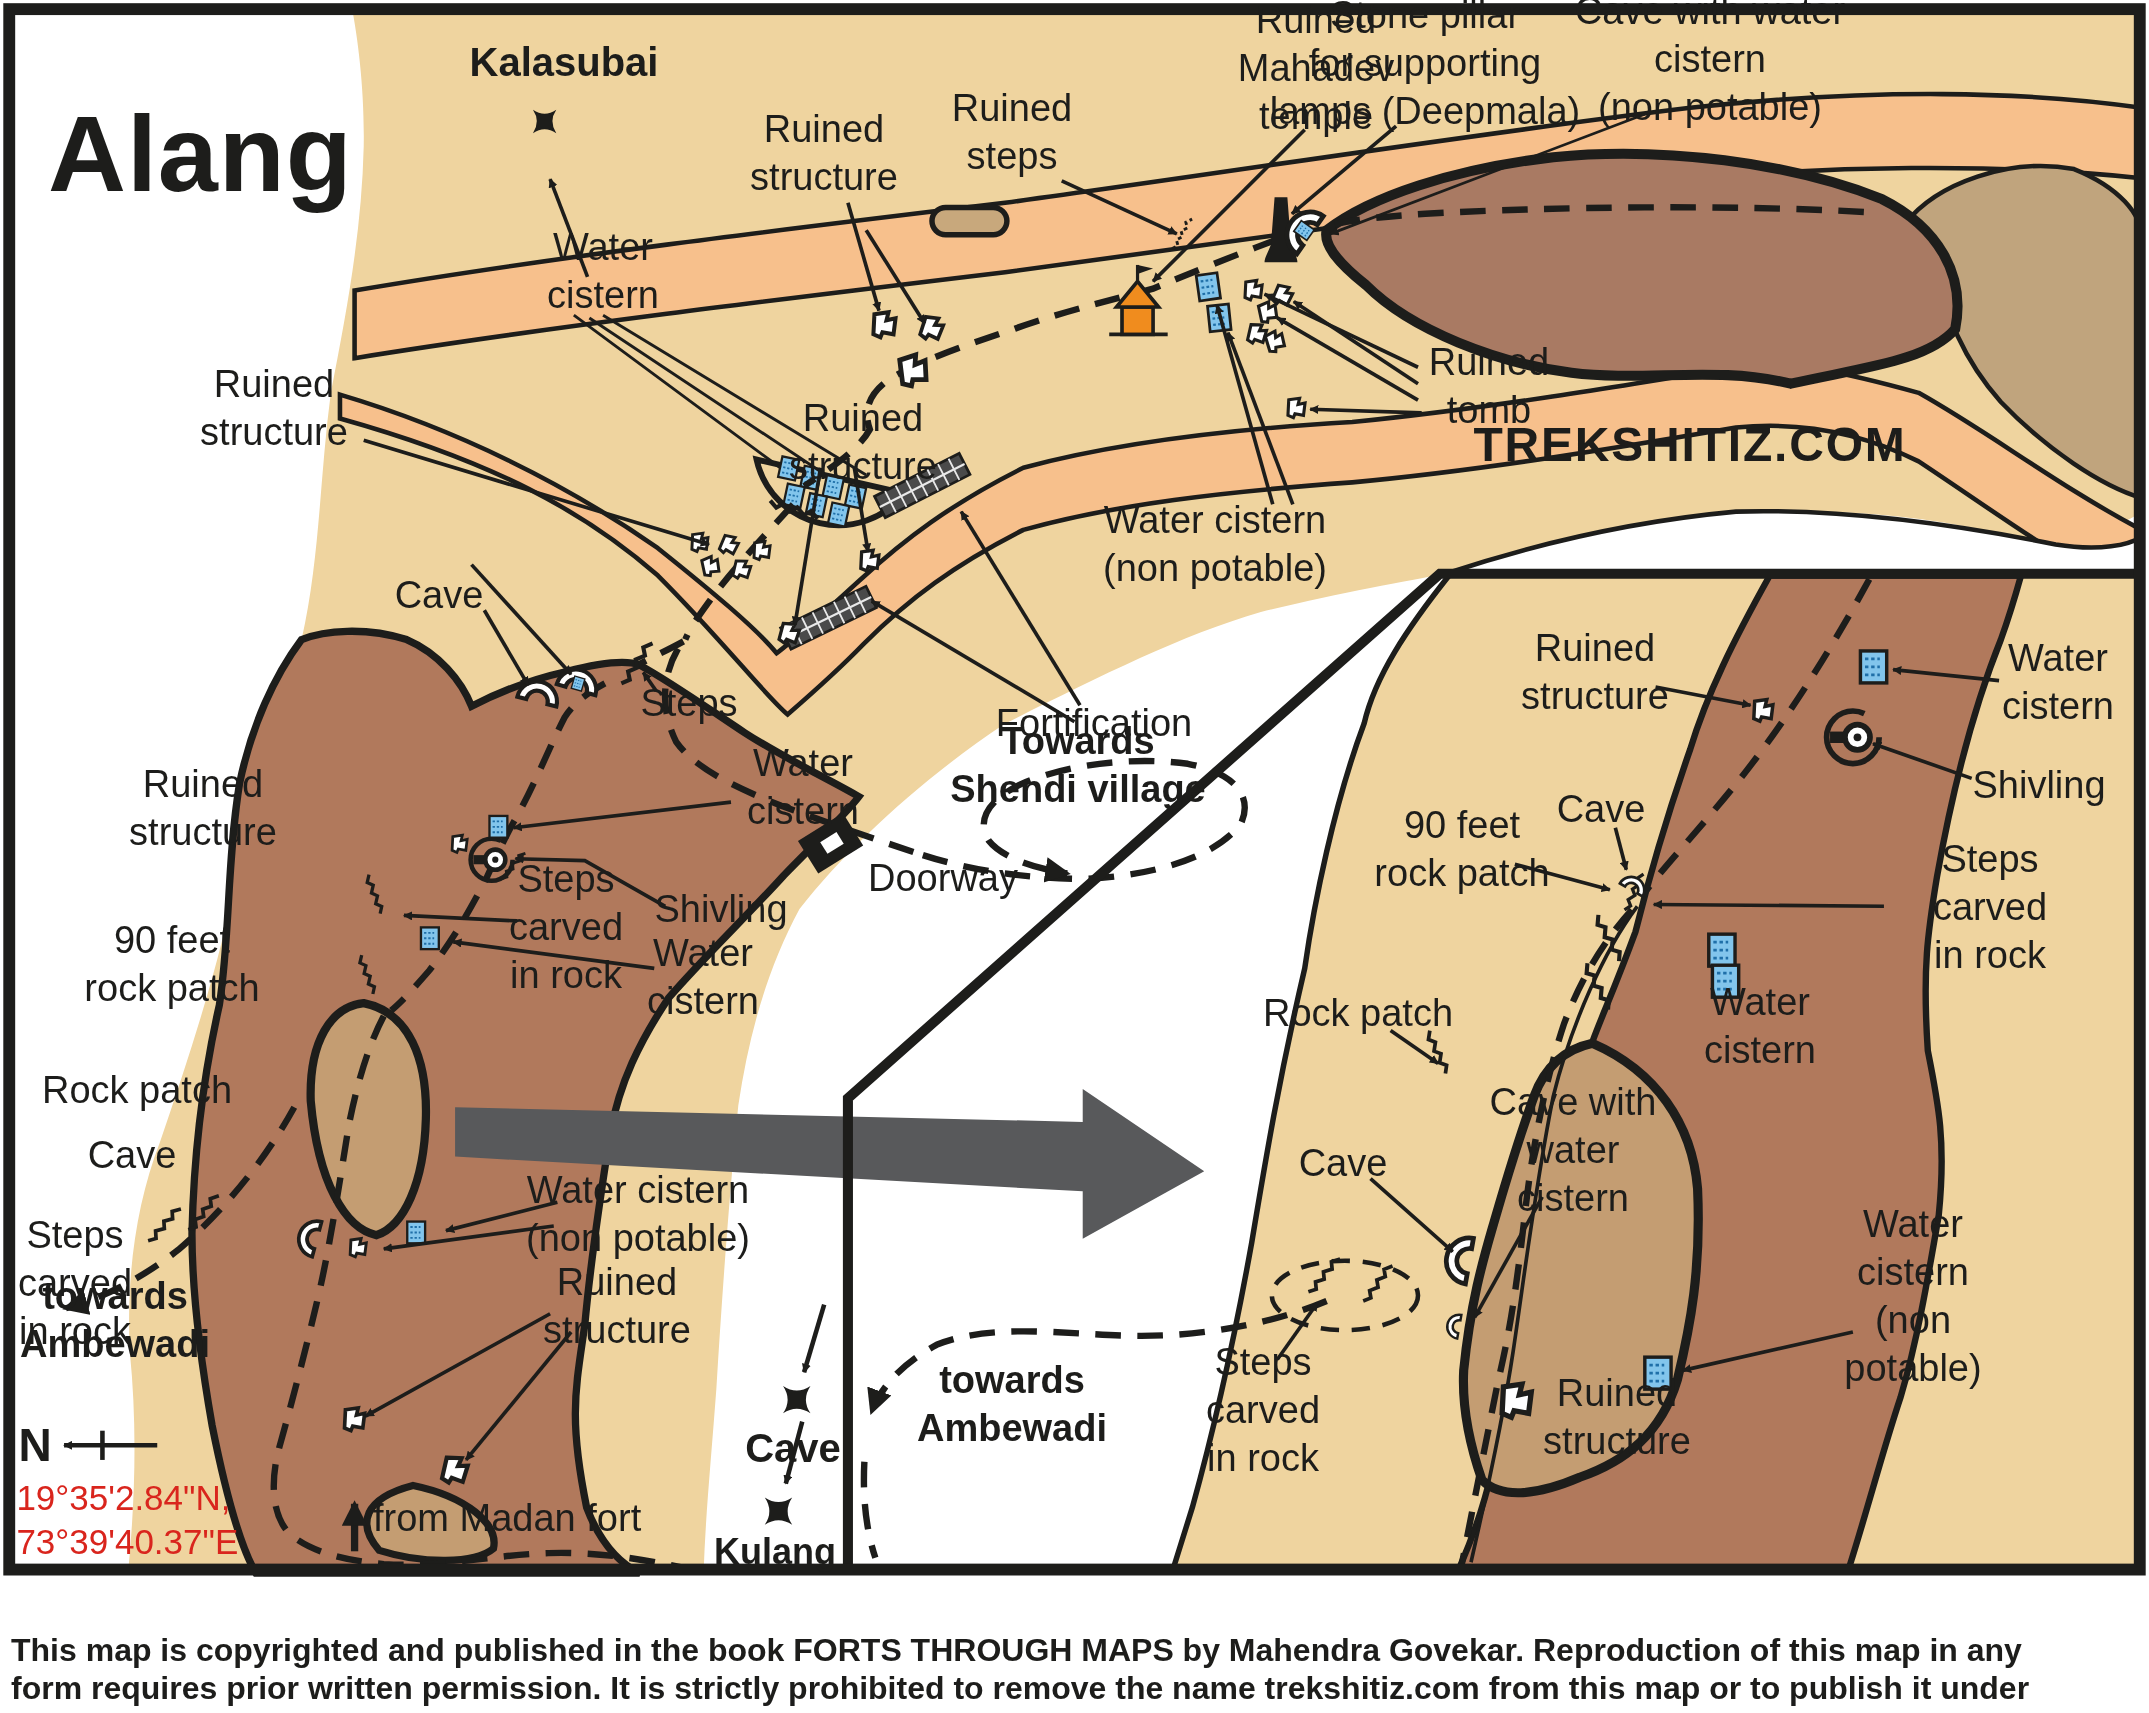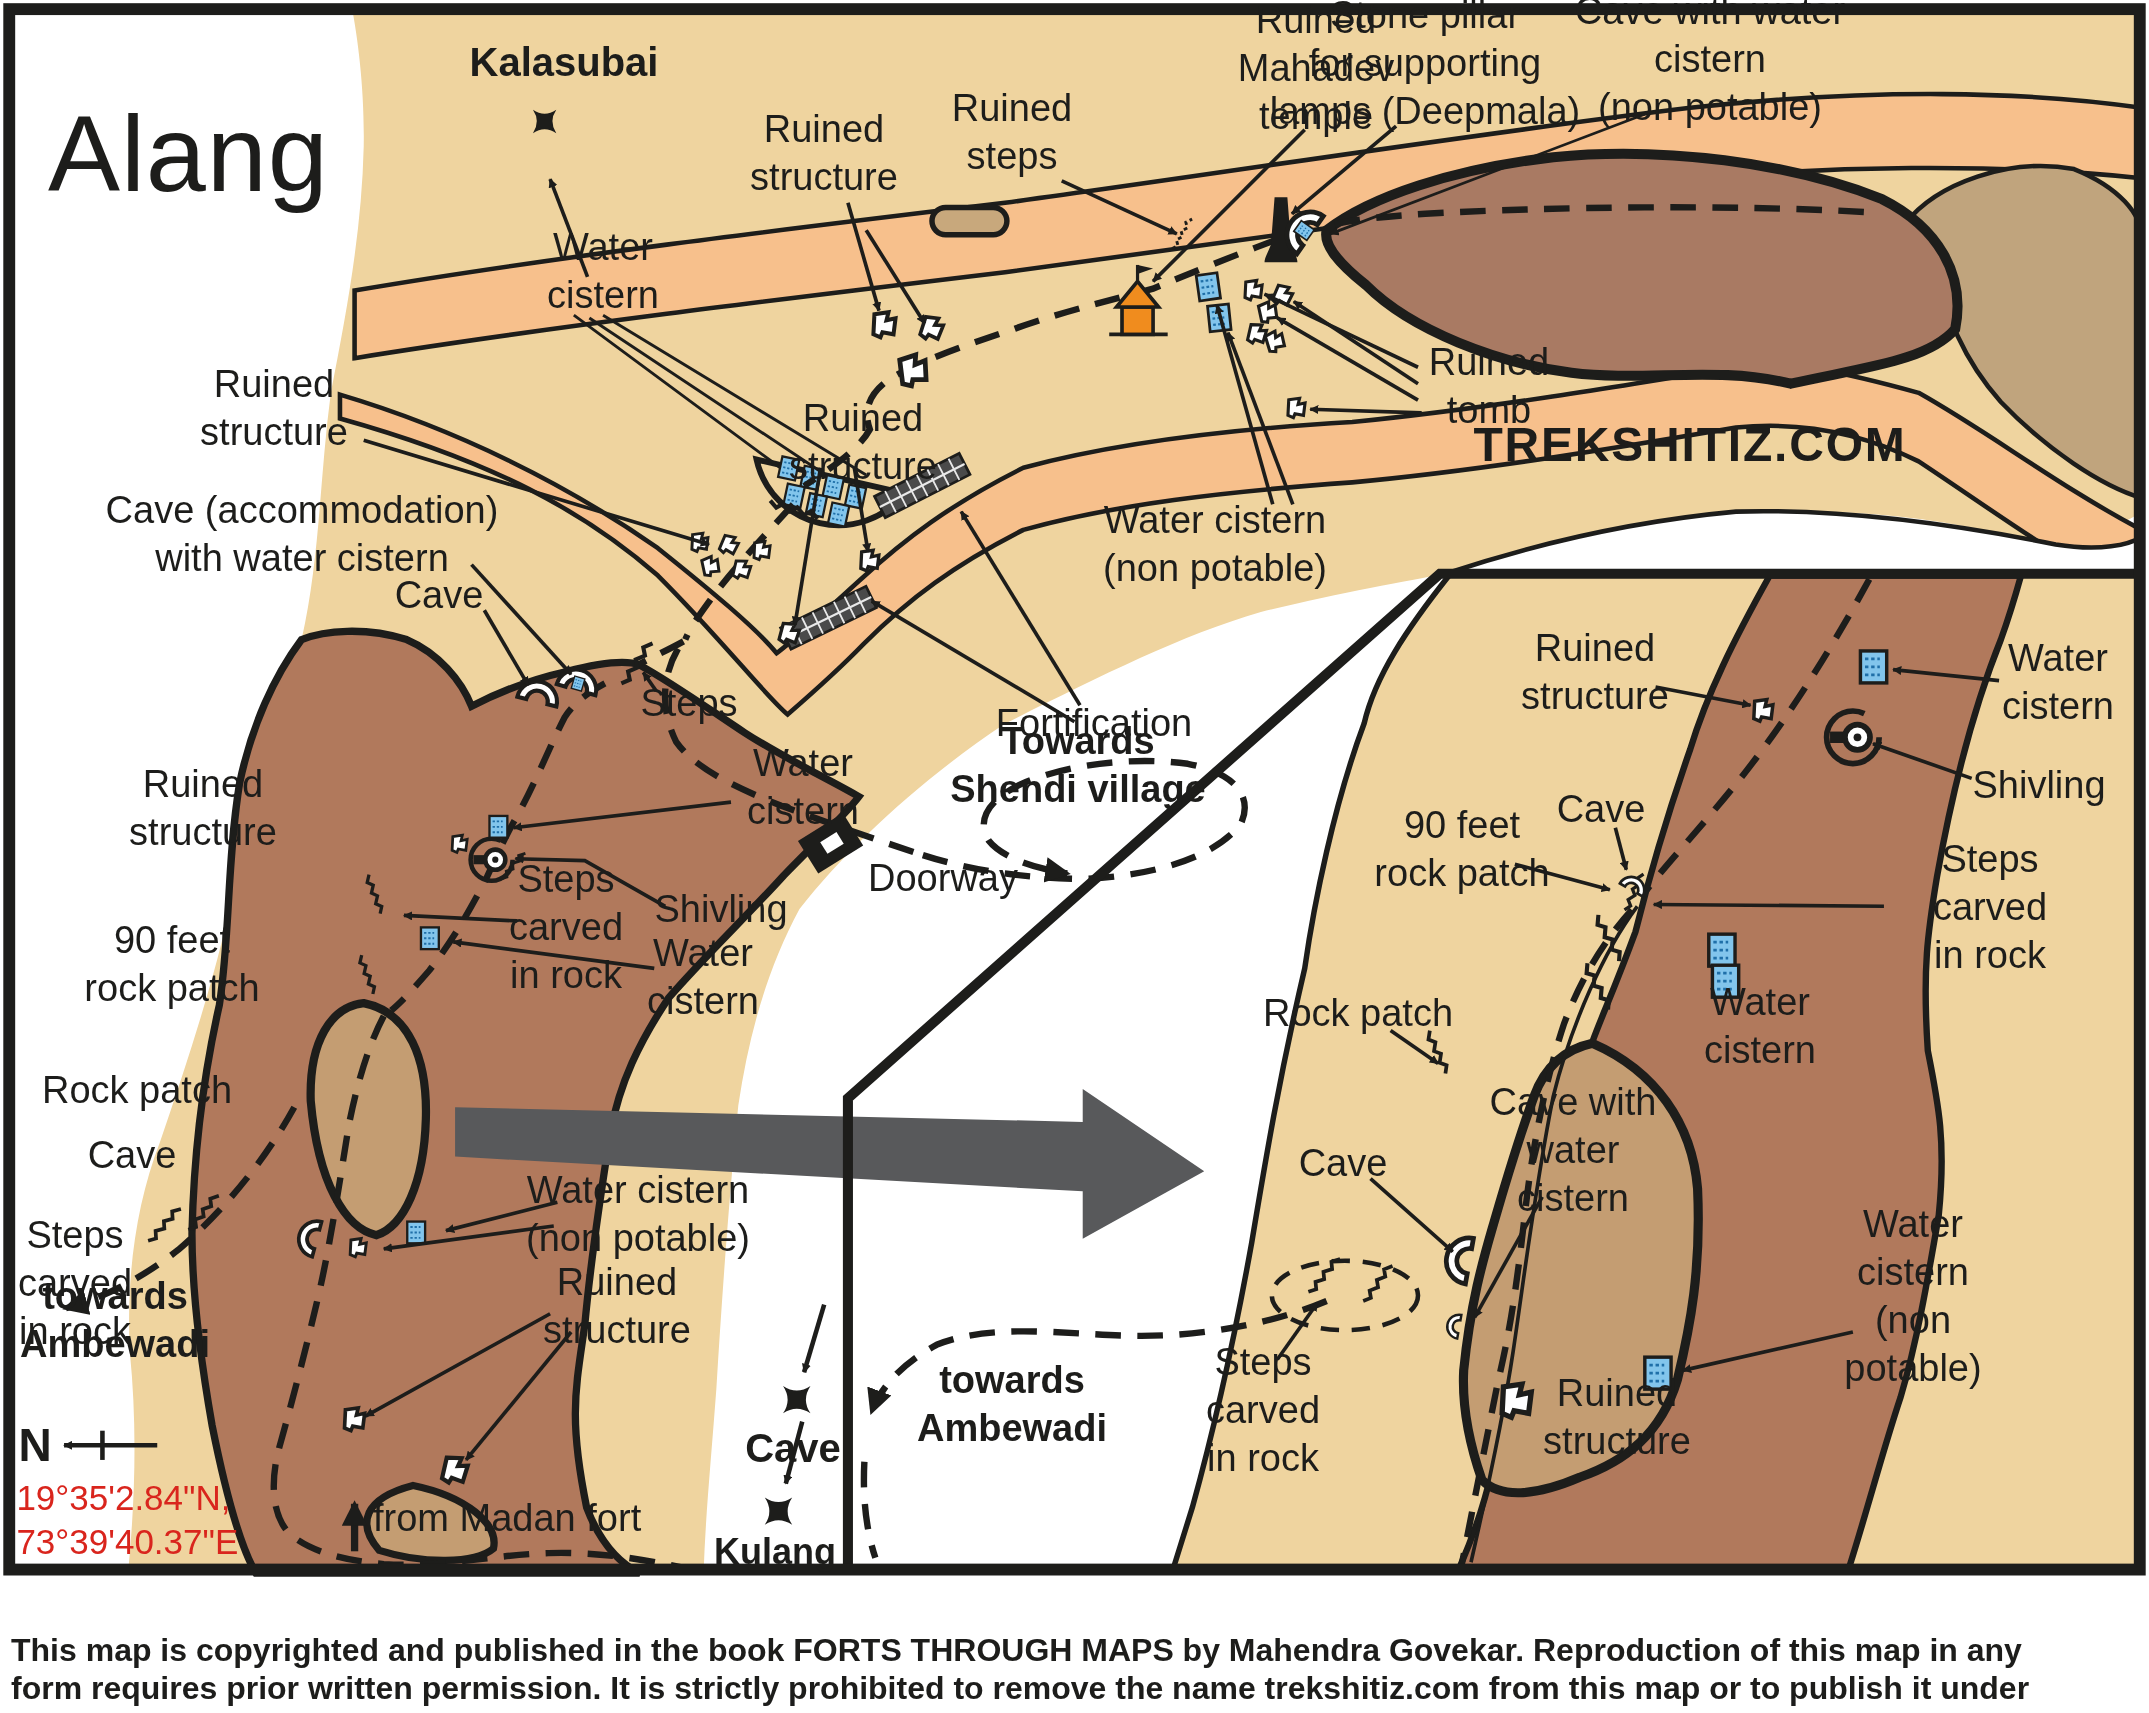--- a/index.html
+++ b/index.html
@@ -3,21 +3,21 @@
 <meta charset="utf-8">
 <style>
   html,body{margin:0;padding:0;background:#fff;}
   .stage{position:relative;width:2149px;height:1713px;background:#fff;overflow:hidden;
          font-family:"Liberation Sans", sans-serif;}
   .stage svg{position:absolute;left:0;top:0;}
   .lbl{position:absolute;transform:translate(-50%,-50%);white-space:pre-line;text-align:center;
        font-size:38px;line-height:1.26;color:#1d1d1b;z-index:5;}
   .bold{font-weight:bold;}
   .left{text-align:left;transform:translate(0,-50%);}
-  .title{font-size:108px;font-weight:normal;letter-spacing:0.9px;}
+  .title{font-size:108px;font-weight:bold;letter-spacing:0.9px;}
   .wm{font-size:48px;font-weight:bold;letter-spacing:1.8px;}
   .red{color:#d9251d;}
   .small{font-size:35px;}
   .copy{font-size:32px;font-weight:bold;line-height:1.18;margin-top:44px;}
 </style>
 </head>
 <body>
 
 <div class="stage">
 
@@ -324,22 +324,20 @@
 <div class="lbl" style="left:1425px;top:64px;">Stone pillar
 for supporting
 lamps (Deepmala)</div>
 <div class="lbl" style="left:1710px;top:60px;">Cave with water
 cistern
 (non potable)</div>
 <div class="lbl" style="left:603px;top:272px;">Water
 cistern</div>
 <div class="lbl" style="left:274px;top:409px;">Ruined
 structure</div>
-<div class="lbl" style="left:302px;top:535px;">Cave (accommodation)
-with water cistern</div>
 <div class="lbl" style="left:439px;top:596px;">Cave</div>
 <div class="lbl" style="left:863px;top:443px;">Ruined
 structure</div>
 <div class="lbl" style="left:689px;top:704px;">Steps</div>
 <div class="lbl" style="left:1489px;top:387px;">Ruined
 tomb</div>
 <div class="lbl wm" style="left:1690px;top:445px;">TREKSHITIZ.COM</div>
 <div class="lbl" style="left:1215px;top:545px;">Water cistern
 (non potable)</div>
 <div class="lbl" style="left:1094px;top:724px;">Fortification</div>

